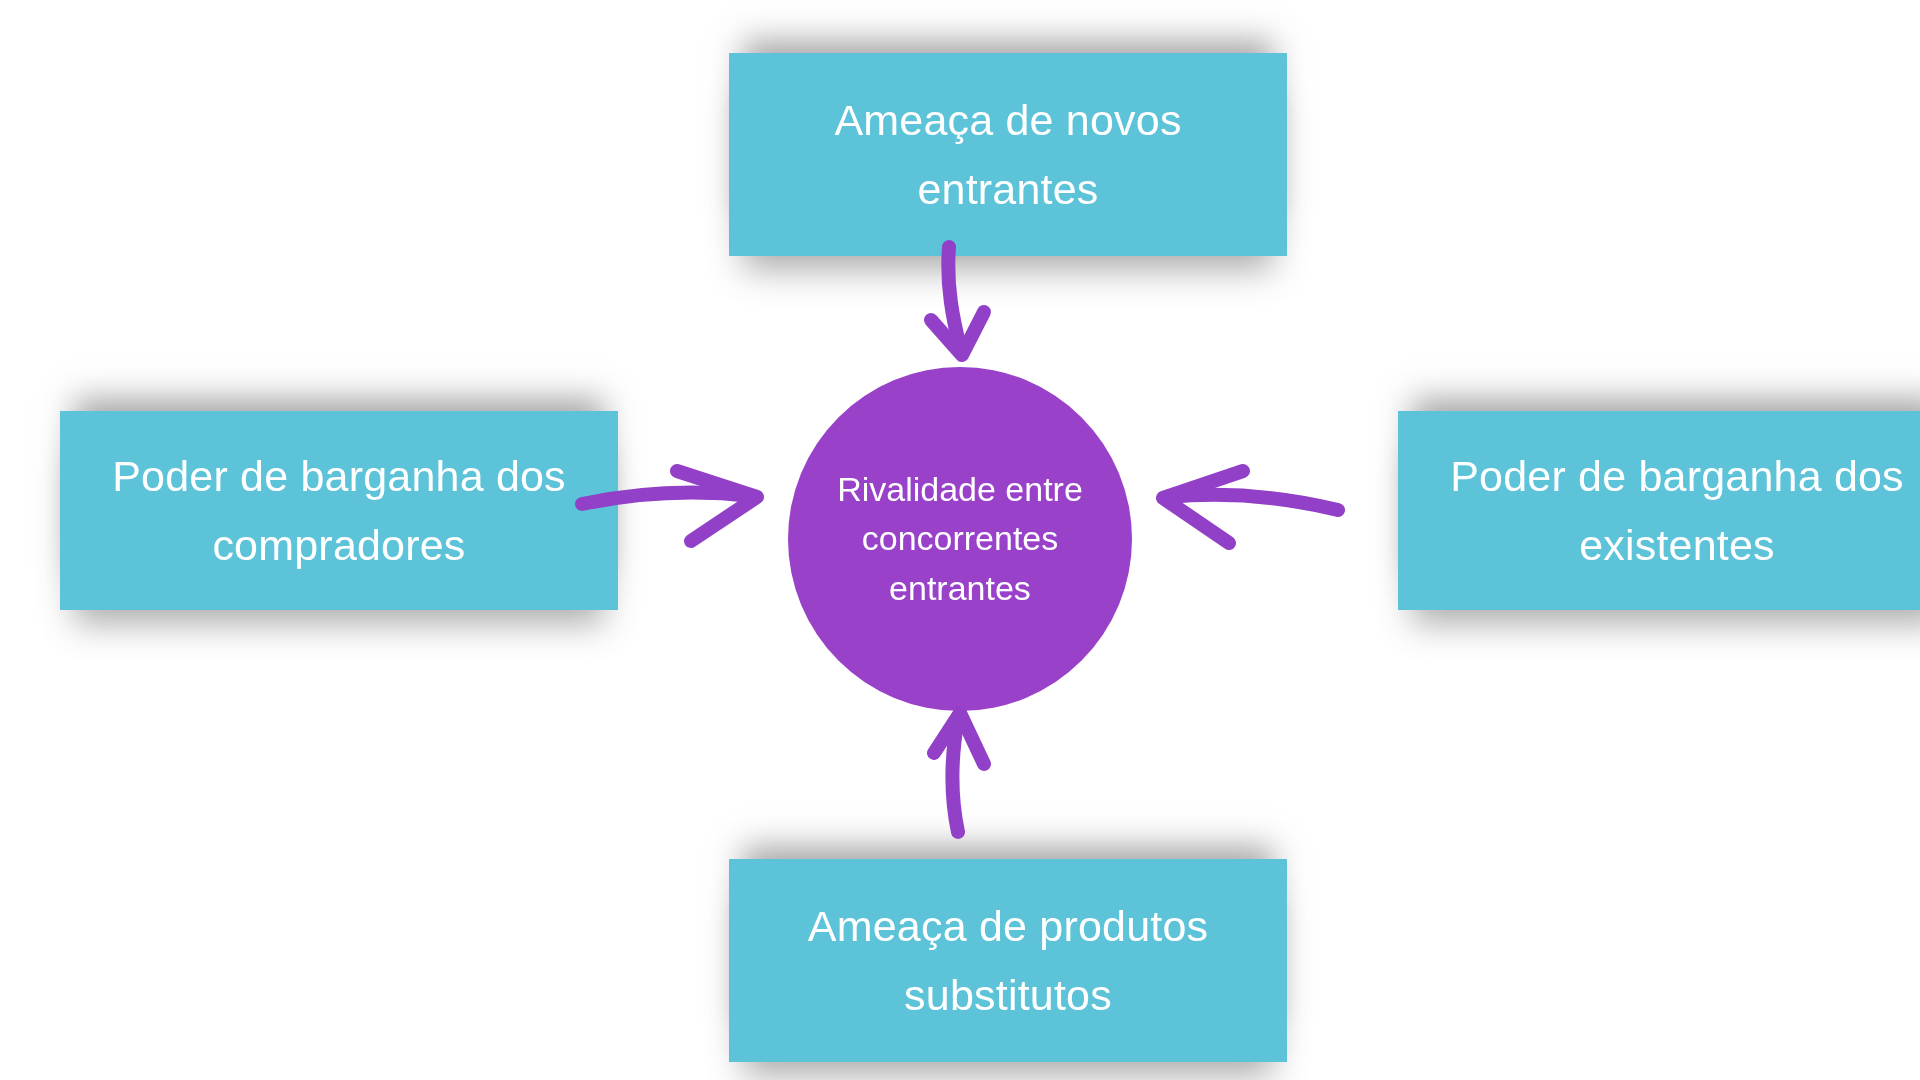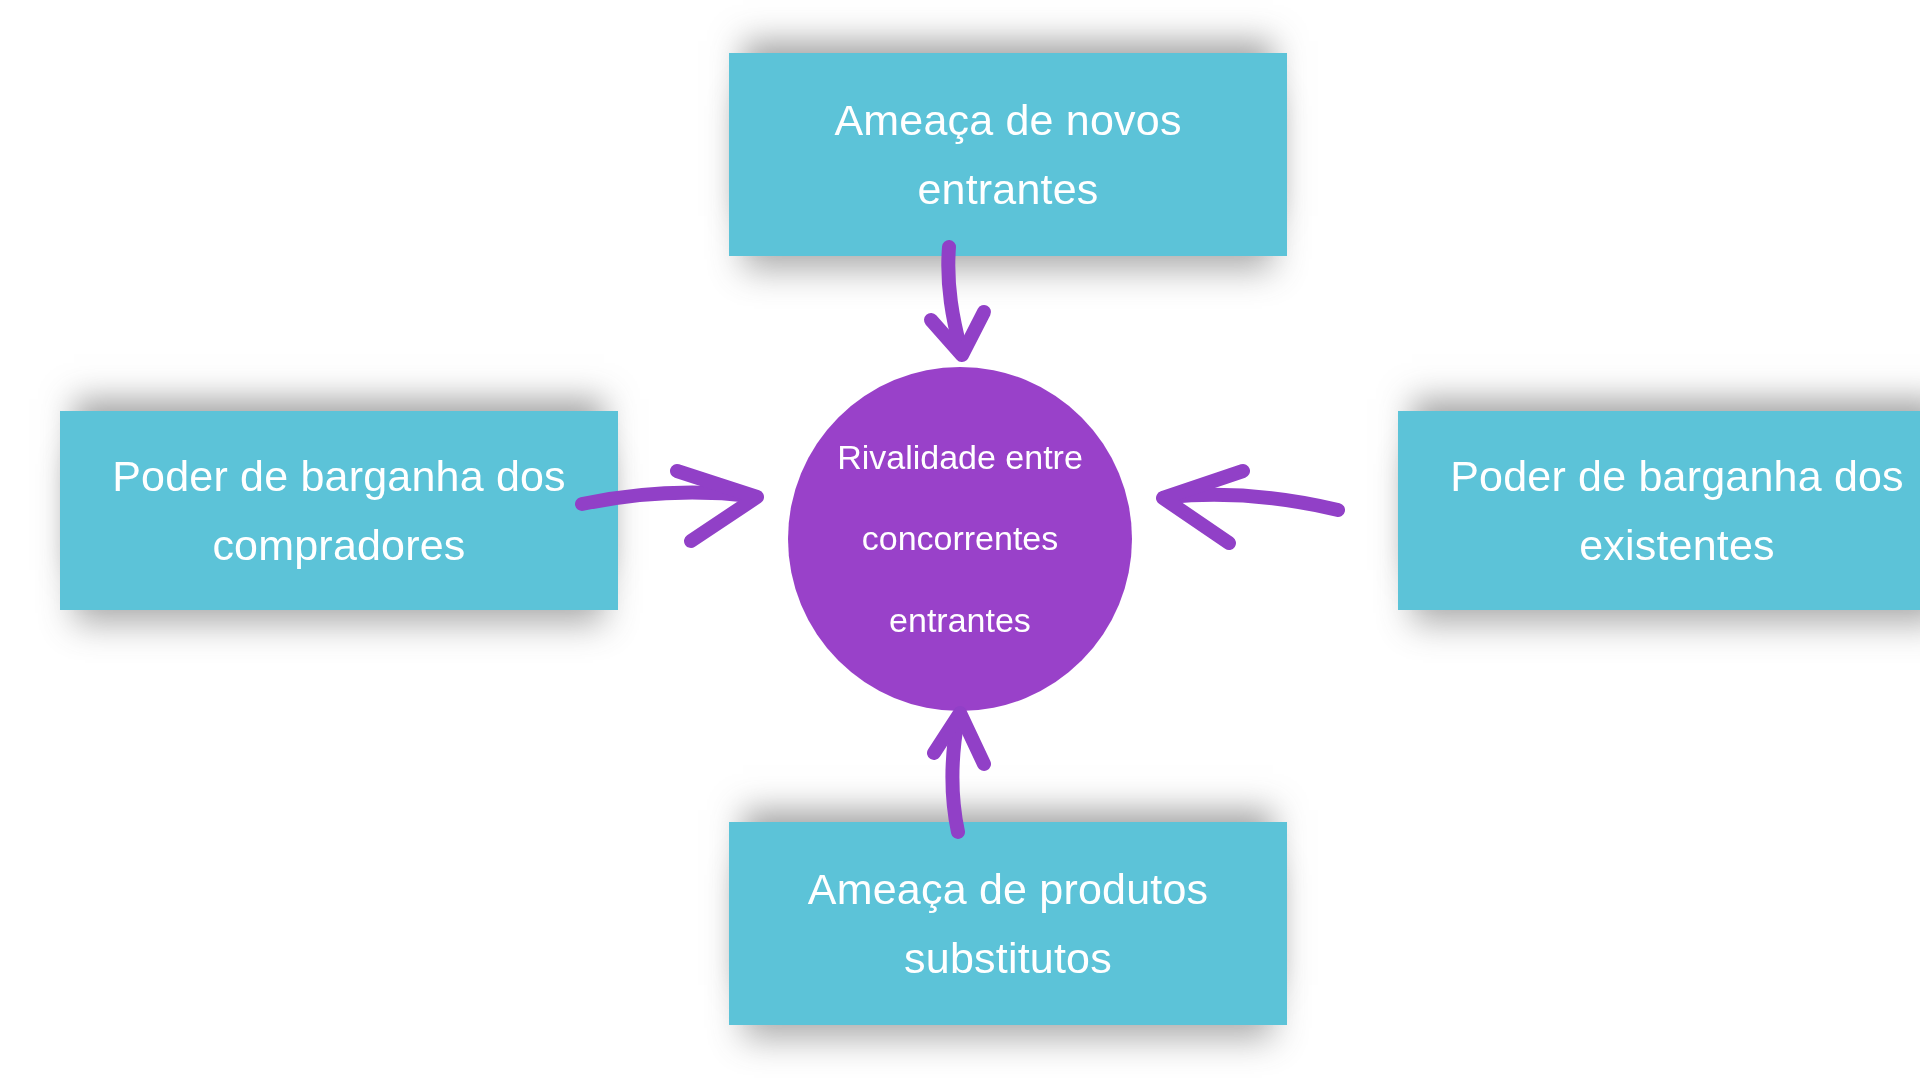--- a/index.html
+++ b/index.html
@@ -29,40 +29,39 @@
     font-weight: 400;
     letter-spacing: 0.2px;
     box-shadow: 0 -26px 30px -14px rgba(75,75,75,0.50),
                 0 28px 32px -14px rgba(75,75,75,0.45);
     margin-left: 48px;
   }
   .force-box .line { display: block; }
   .box-top    { left: 681px;  top: 53px;  width: 558px; height: 203px; }
   .box-left   { left: 12px;   top: 411px; width: 558px; height: 199px; }
   .box-right  { left: 1350px; top: 411px; width: 558px; height: 199px; }
-  .box-bottom { left: 681px;  top: 822px; width: 558px; height: 203px; }
+  .box-bottom { left: 681px;  top: 859px; width: 558px; height: 203px; }
 
   .center-circle {
     position: absolute;
     left: 788px;
     top: 367px;
     width: 344px;
     height: 344px;
     border-radius: 50%;
     background: var(--circle_fill, #9941C9);
     color: var(--circle_text, #ffffff);
     display: flex;
     flex-direction: column;
     align-items: center;
     justify-content: center;
     text-align: center;
     font-size: 34px;
     line-height: 1.45;
     z-index: 2;
-    gap: 32px;
   }
   .center-circle .line { display: block; }
 
   .arrows-layer {
     position: absolute;
     left: 0; top: 0;
     width: 1920px;
     height: 1080px;
     z-index: 3;
     pointer-events: none;

